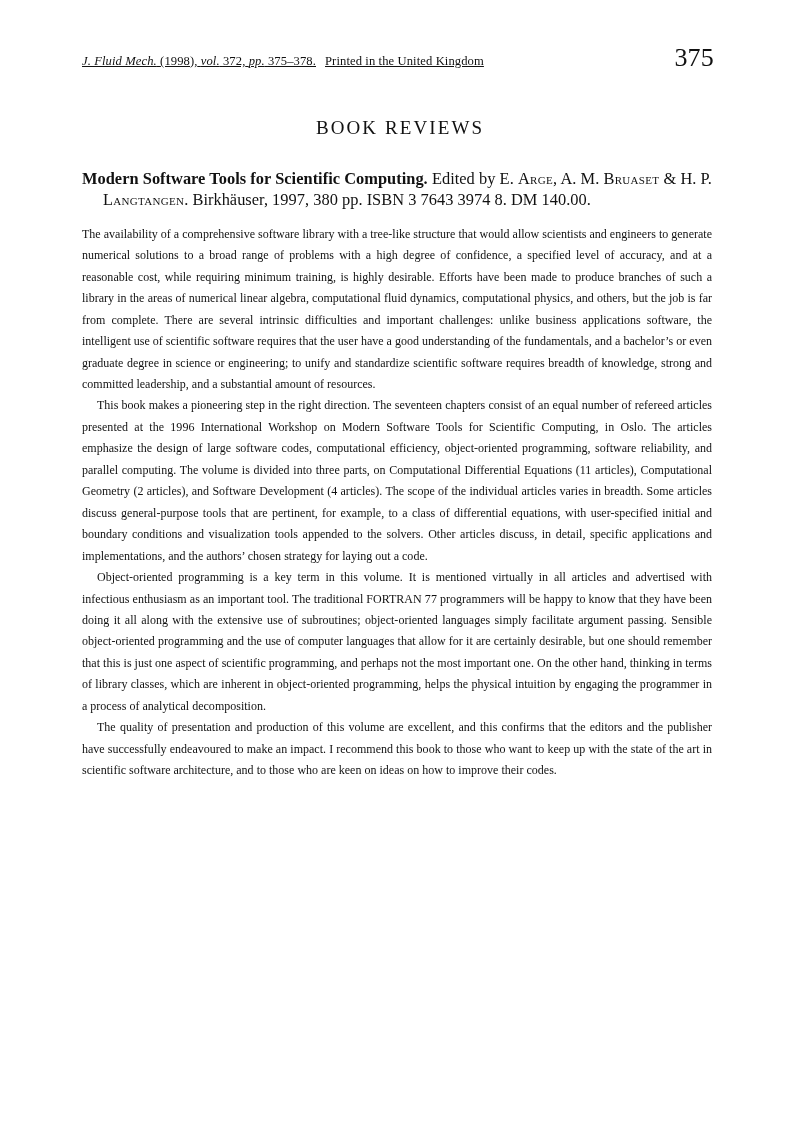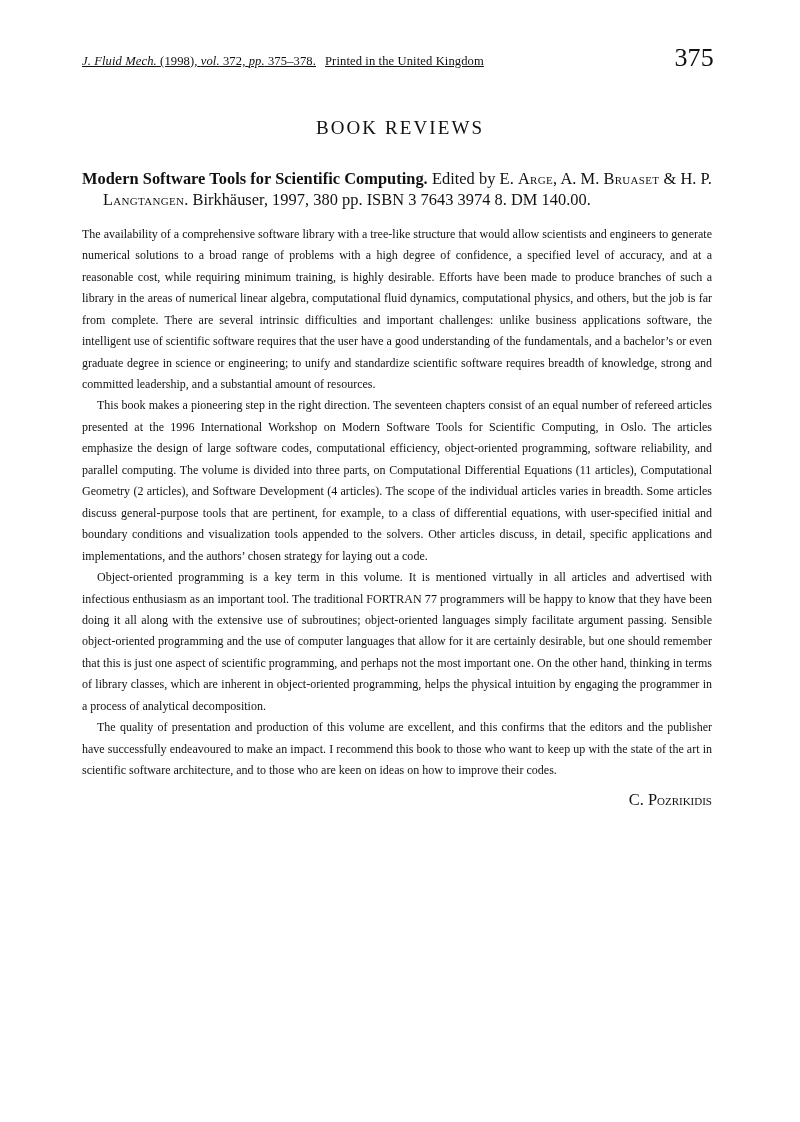--- a/index.html
+++ b/index.html
@@ -139,16 +139,15 @@
 
   <div class="column">
 
     <p class="citation"><span class="booktitle">Modern Software Tools for Scientific Computing.</span><span> Edited by E. </span><span class="sc">Arge</span><span>, A. M. </span><span class="sc">Bruaset</span><span> &amp; H. P. </span><span class="sc">Langtangen</span><span>. Birkhäuser, 1997, 380 pp. ISBN 3 7643 3974 8. DM 140.00.</span></p>
 
     <p class="body-p first">The availability of a comprehensive software library with a tree-like structure that would allow scientists and engineers to generate numerical solutions to a broad range of problems with a high degree of confidence, a specified level of accuracy, and at a reasonable cost, while requiring minimum training, is highly desirable. Efforts have been made to produce branches of such a library in the areas of numerical linear algebra, computational fluid dynamics, computational physics, and others, but the job is far from complete. There are several intrinsic difficulties and important challenges: unlike business applications software, the intelligent use of scientific software requires that the user have a good understanding of the fundamentals, and a bachelor’s or even graduate degree in science or engineering; to unify and standardize scientific software requires breadth of knowledge, strong and committed leadership, and a substantial amount of resources.</p>
     <p class="body-p cont">This book makes a pioneering step in the right direction. The seventeen chapters consist of an equal number of refereed articles presented at the 1996 International Workshop on Modern Software Tools for Scientific Computing, in Oslo. The articles emphasize the design of large software codes, computational efficiency, object-oriented programming, software reliability, and parallel computing. The volume is divided into three parts, on Computational Differential Equations (11 articles), Computational Geometry (2 articles), and Software Development (4 articles). The scope of the individual articles varies in breadth. Some articles discuss general-purpose tools that are pertinent, for example, to a class of differential equations, with user-specified initial and boundary conditions and visualization tools appended to the solvers. Other articles discuss, in detail, specific applications and implementations, and the authors’ chosen strategy for laying out a code.</p>
     <p class="body-p cont">Object-oriented programming is a key term in this volume. It is mentioned virtually in all articles and advertised with infectious enthusiasm as an important tool. The traditional FORTRAN 77 programmers will be happy to know that they have been doing it all along with the extensive use of subroutines; object-oriented languages simply facilitate argument passing. Sensible object-oriented programming and the use of computer languages that allow for it are certainly desirable, but one should remember that this is just one aspect of scientific programming, and perhaps not the most important one. On the other hand, thinking in terms of library classes, which are inherent in object-oriented programming, helps the physical intuition by engaging the programmer in a process of analytical decomposition.</p>
     <p class="body-p cont">The quality of presentation and production of this volume are excellent, and this confirms that the editors and the publisher have successfully endeavoured to make an impact. I recommend this book to those who want to keep up with the state of the art in scientific software architecture, and to those who are keen on ideas on how to improve their codes.</p>
 
-    <div class="signature"><span class="initial">C. </span><span>Pozrikidis</span></div>
 
   </div>
 </div>
 
 </body></html>

